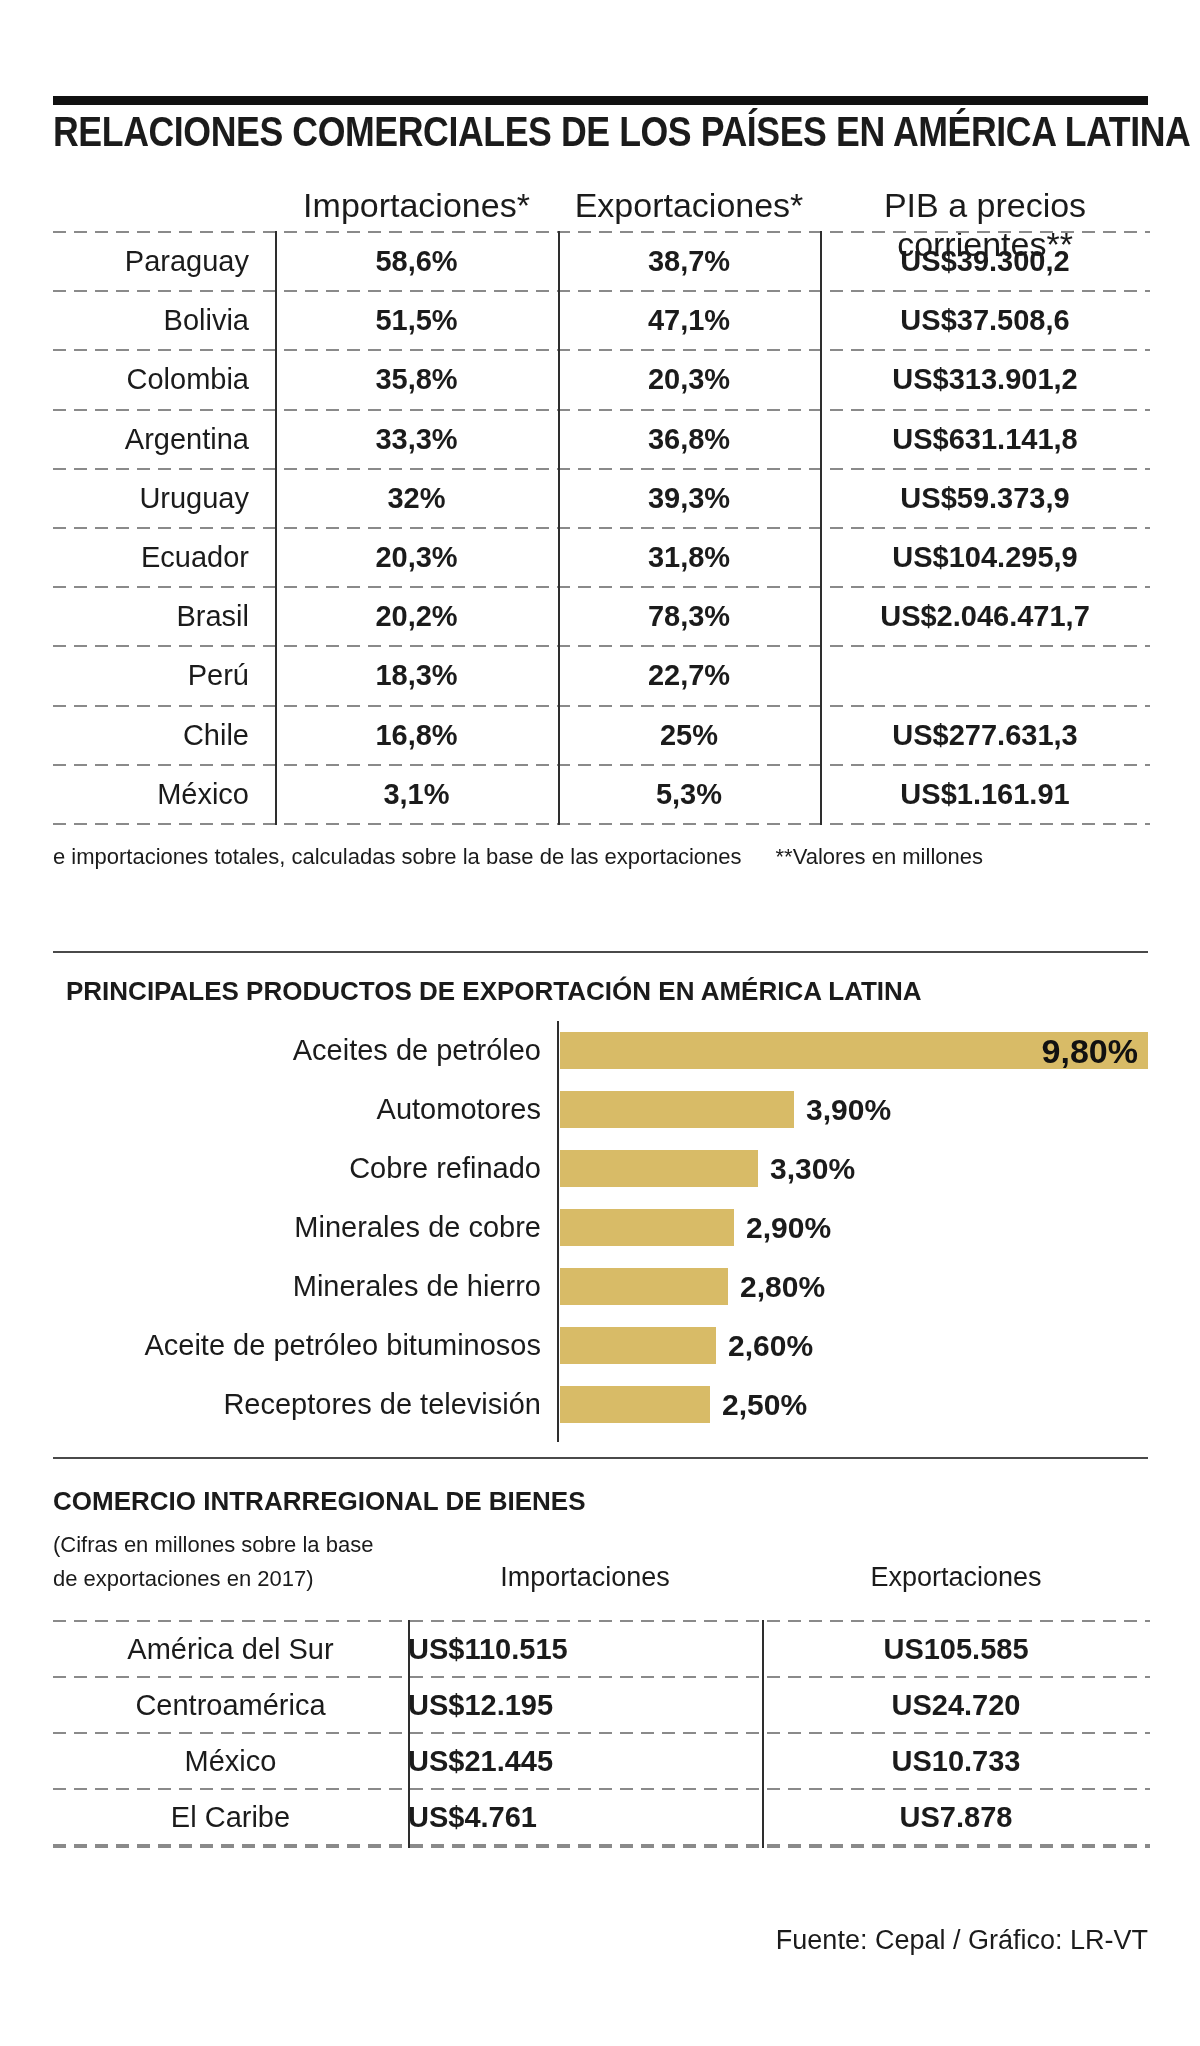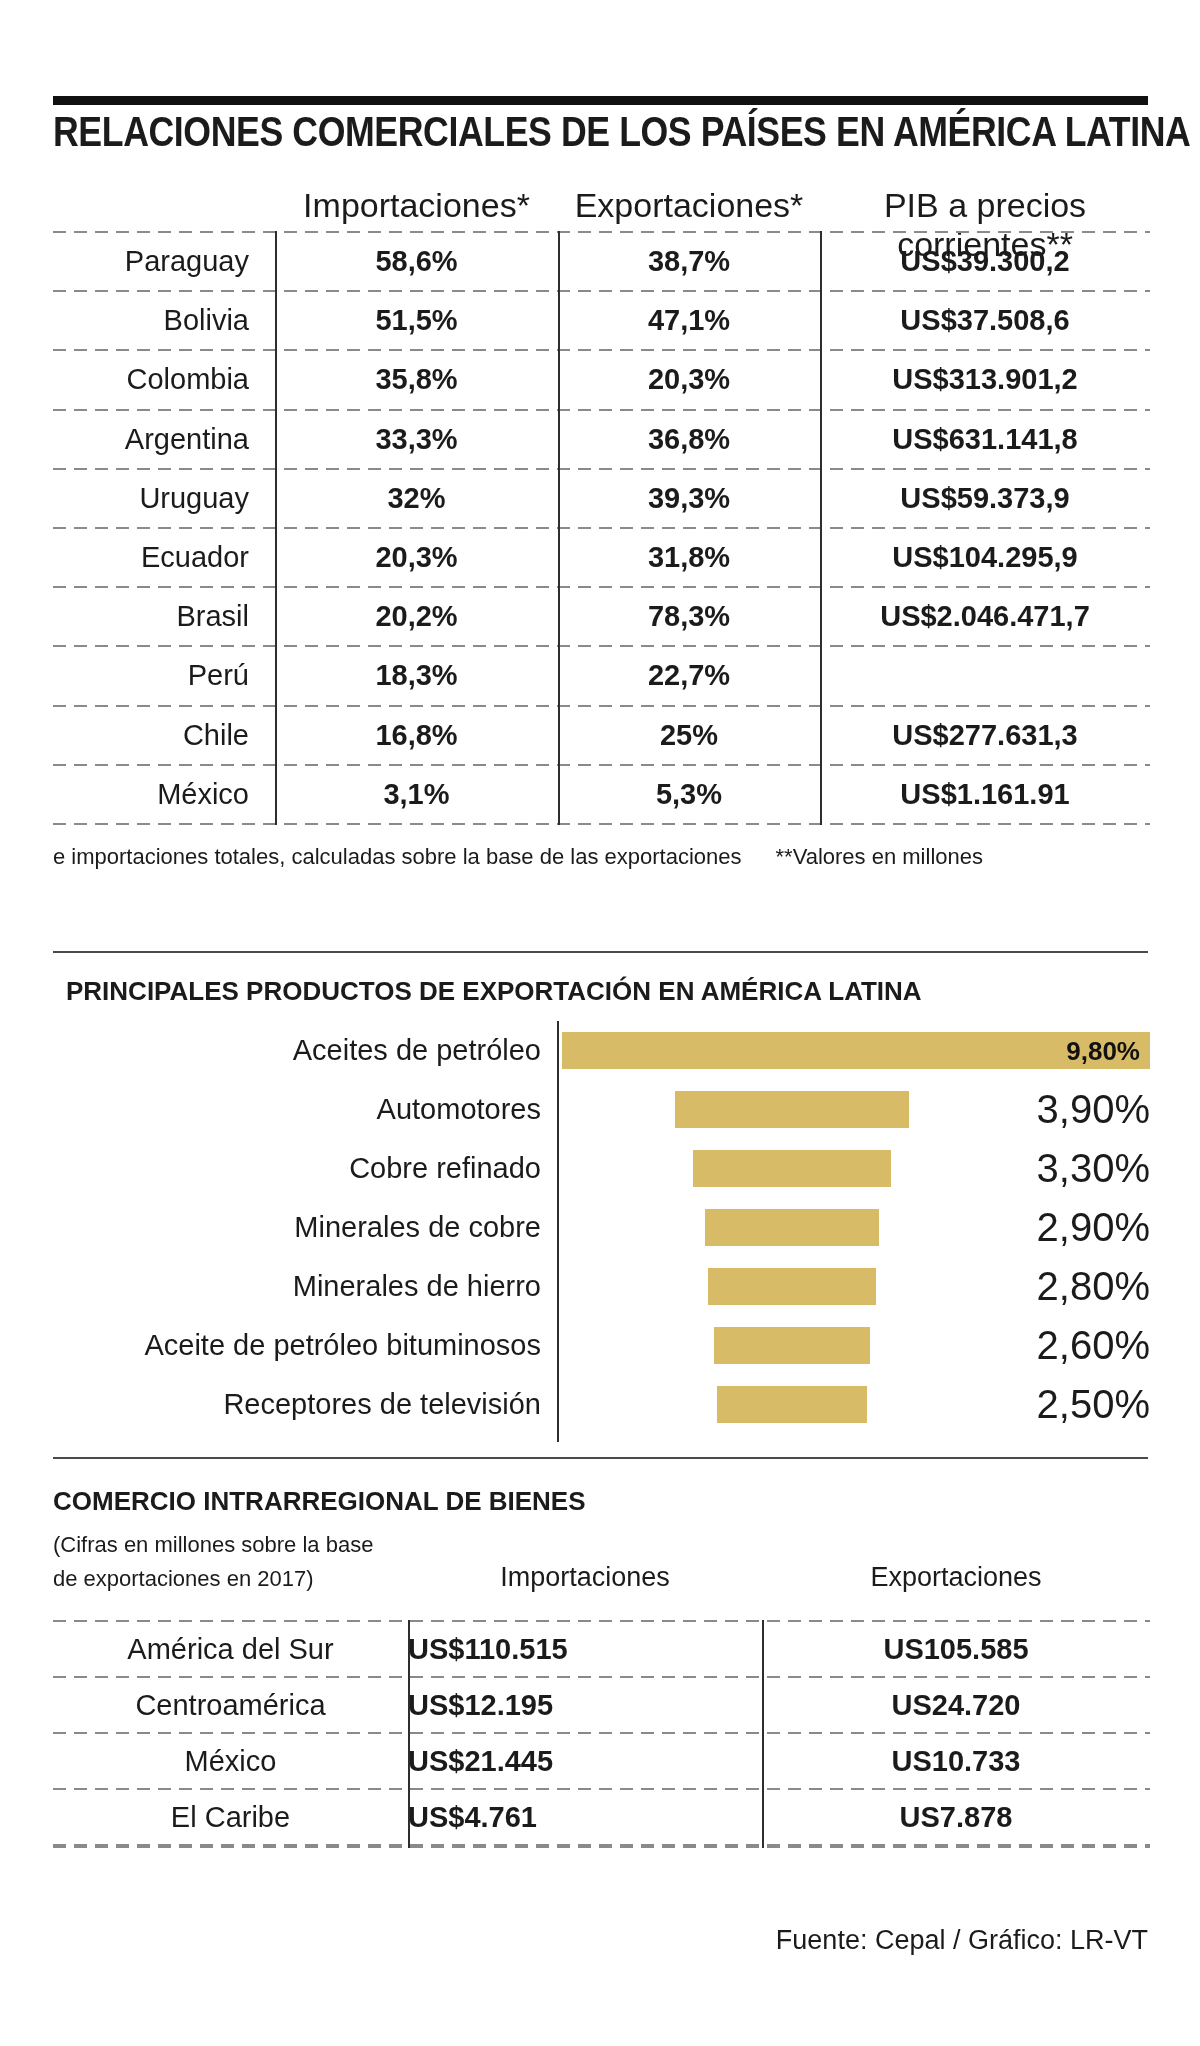--- a/index.html
+++ b/index.html
@@ -29,27 +29,27 @@
 
   .footnote{position:absolute;left:53px;top:840px;width:1100px;font-size:22px;line-height:33px;}
   .fn2{margin-left:34px;}
 
   .rule{position:absolute;left:53px;width:1095px;height:2px;background:#4a4a4a;}
 
   
   .s2-title{position:absolute;left:66px;top:976px;margin:0;font-size:26px;font-weight:700;white-space:nowrap;}
   .chart{position:absolute;left:53px;top:1021px;width:1097px;height:422px;}
   .axis{position:absolute;left:504px;top:0;height:421px;width:2px;background:#2e2e2e;}
-  .bar-row{height:59px;display:flex;align-items:center;justify-content:space-between;}
+  .bar-row{height:59px;display:flex;align-items:center;}
   .bar-label{width:504px;text-align:right;padding-right:16px;box-sizing:border-box;font-size:29px;font-weight:400;}
   .bar-fill{height:37px;background:var(--bar-color,#D8BB67);margin-left:3px;flex:0 0 auto;}
   .bar-fill.inside{position:relative;}
   .bar-val-in{position:absolute;right:10px;top:50%;transform:translateY(-50%);
-              font-size:26px;font-weight:700;color:#111;}
-  .bar-val{margin-left:12px;font-size:40px;font-weight:400;}
+              font-size:34px;font-weight:700;color:#111;}
+  .bar-val{margin-left:12px;font-size:30px;font-weight:700;}
 
   
   .s3-title{position:absolute;left:53px;top:1486px;margin:0;font-size:26px;font-weight:700;white-space:nowrap;}
   .s3-note{position:absolute;left:53px;top:1528px;font-size:22px;line-height:34px;}
   .t2-head{position:absolute;left:53px;top:1562px;width:1097px;height:38px;font-size:27px;}
   .t2-head span{position:absolute;text-align:center;top:0;}
   .t2-head .h-imp{left:355px;width:354px;}
   .t2-head .h-exp{left:709px;width:388px;}
   .t2{position:absolute;left:53px;top:1620px;width:1097px;}
   .t2-row{height:54px;display:flex;align-items:center;font-size:29px;}

